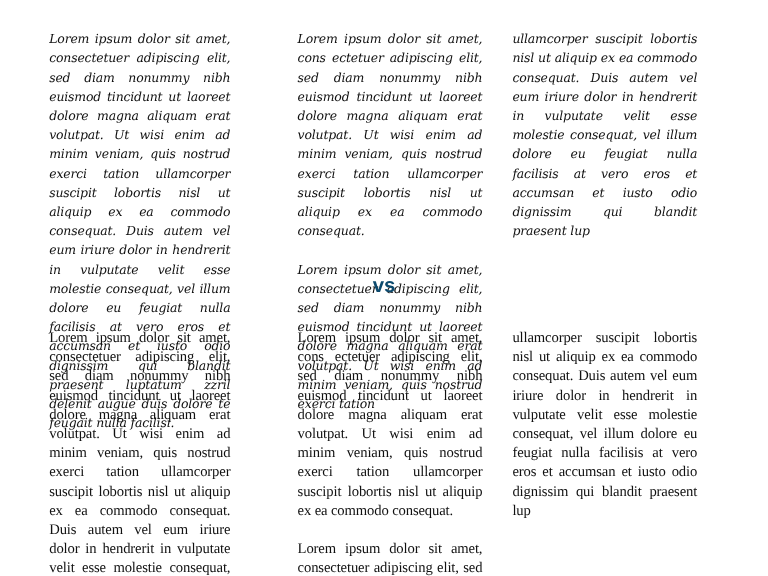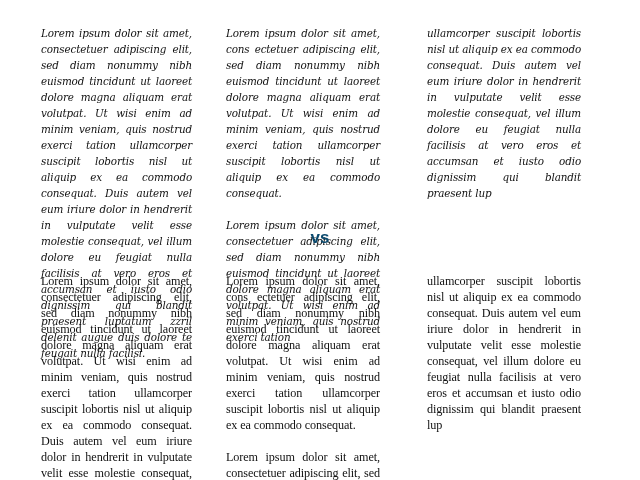--- a/index.html
+++ b/index.html
@@ -17,21 +17,21 @@
   .block {
     position: absolute;
     left: 0;
     width: 640px;
   }
   .col {
     position: absolute;
     top: 0;
   }
   .c1 { left: 25px; width: 183px; }
-  .c2 { left: 210px; width: 186px; }
+  .c2 { left: 232px; width: 186px; }
   .c3 { left: 411px; width: 186px; }
   .para {
     margin: 16px;
     text-align: justify;
     font-size: 11.6px;
     line-height: 16px;
     hyphens: none;
   }
   .para + .para { margin-top: 16px; }
   .top .para {

